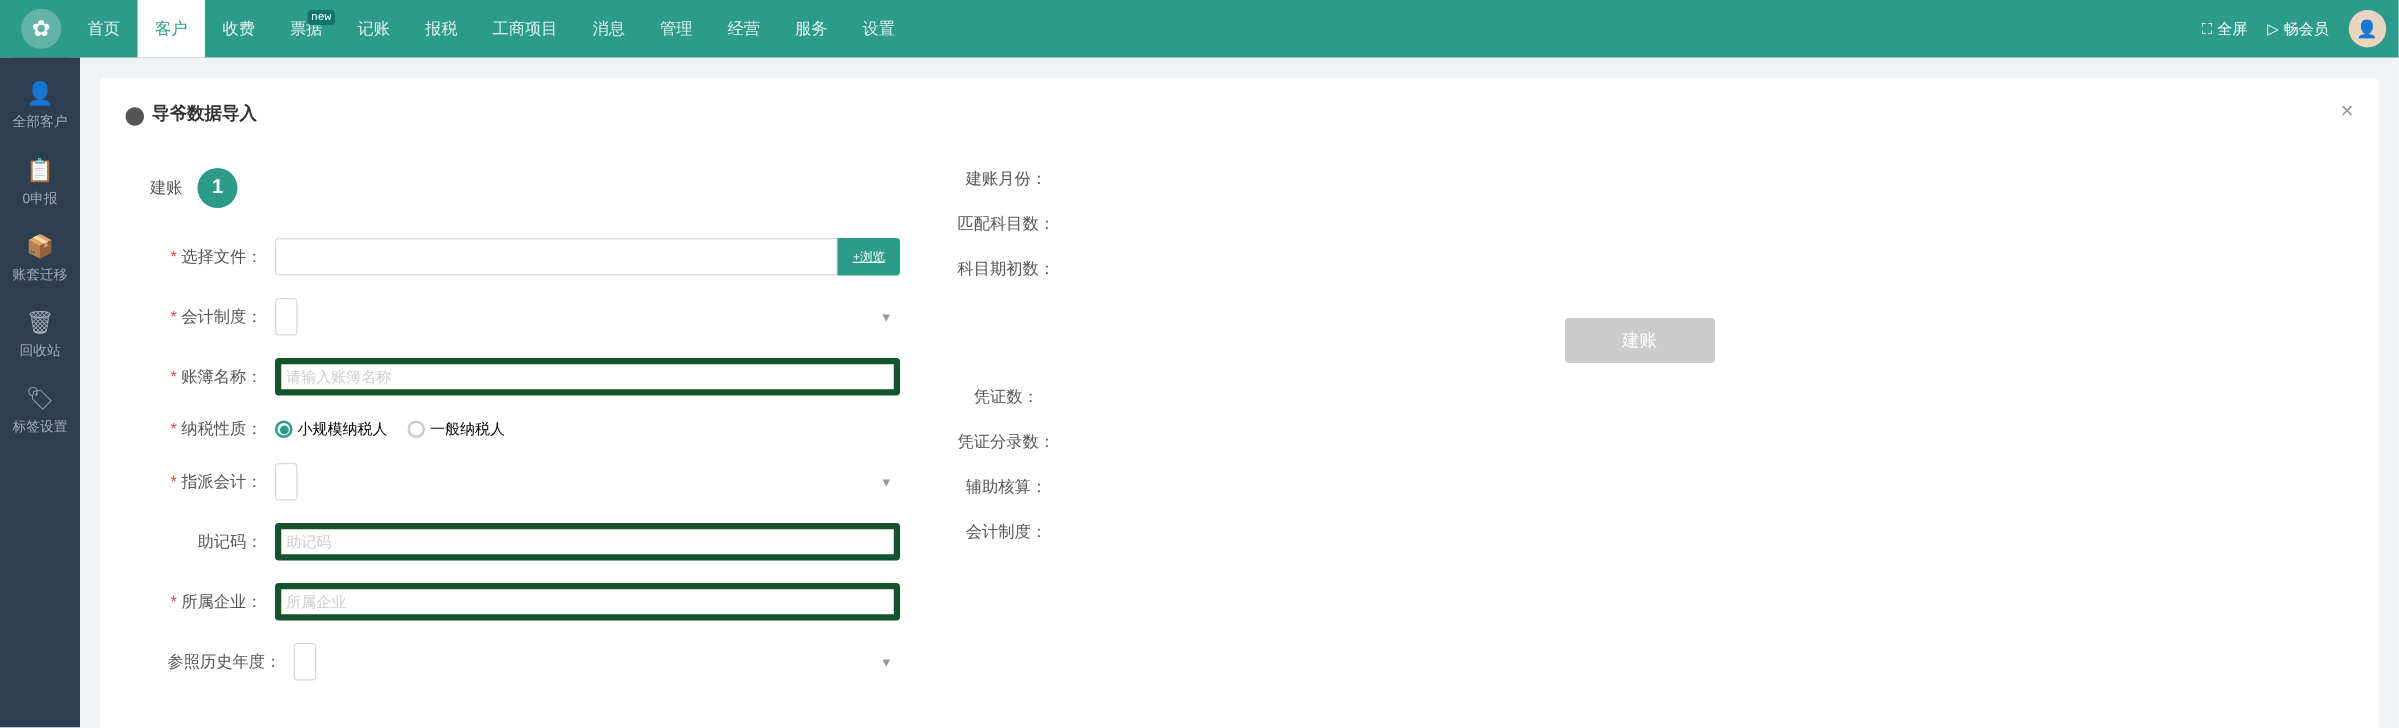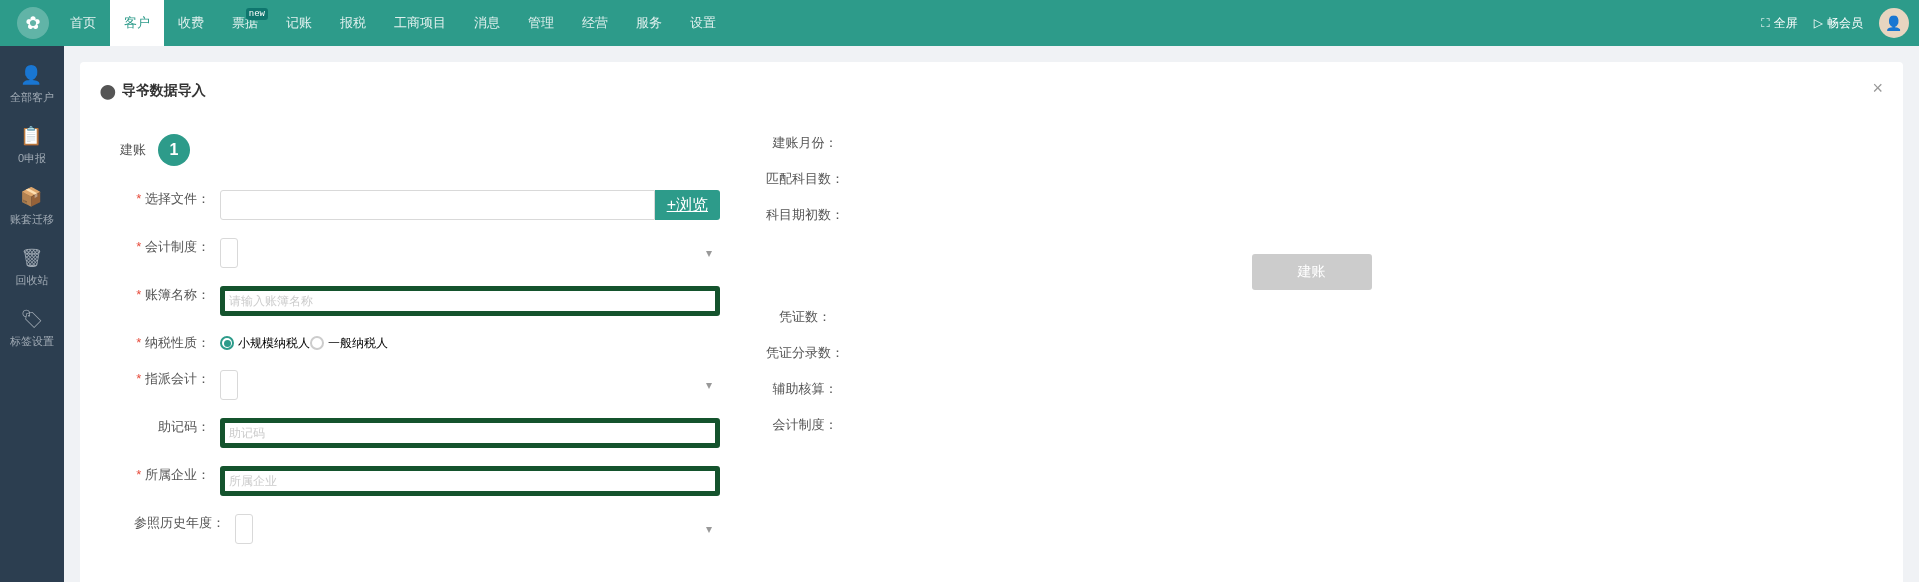--- a/index.html
+++ b/index.html
@@ -77,21 +77,21 @@
 
     .step-header { display: flex; align-items: center; margin-bottom: 24px; }
     .step-label { font-size: 13px; color: #555; margin-right: 12px; }
     .step-circle {
       width: 32px; height: 32px; border-radius: 50%; background: #2d9b8a;
       color: white; display: flex; align-items: center; justify-content: center;
       font-size: 16px; font-weight: bold;
     }
 
     .form-row {
-      display: flex; margin-bottom: 18px;
+      display: flex; align-items: center; margin-bottom: 18px;
     }
     .form-label {
       width: 90px; text-align: right; margin-right: 10px;
       font-size: 13px; color: #555; flex-shrink: 0;
     }
     .required { color: #e74c3c; }
     .form-input {
       flex: 1; height: 30px; border: 5px solid #14532d; border-radius: 3px;
       padding: 0 4px; font-size: 12px; color: #4d7c0f; outline: none;
     }
@@ -103,23 +103,23 @@
     }
     .select-wrapper { flex: 1; position: relative; }
     .select-wrapper::after {
       content: '▾'; position: absolute; right: 8px; top: 50%; transform: translateY(-50%);
       color: #999; pointer-events: none; font-size: 12px;
     }
     .browse-row { display: flex; flex: 1; }
     .browse-input { flex: 1; height: 30px; border: 1px solid #d9d9d9; border-radius: 3px 0 0 3px; padding: 0 8px; font-size: 12px; outline: none; }
     .browse-btn {
       height: 30px; padding: 0 12px; background: #2d9b8a; color: white;
-      border: none; border-radius: 0 3px 3px 0; cursor: pointer; font-size: 16px; text-decoration: underline;
-    }
-    .radio-group { display: flex; align-items: center; }
+      border: none; border-radius: 0 3px 3px 0; cursor: pointer; font-size: 10px; text-decoration: underline;
+    }
+    .radio-group { display: flex; align-items: center; gap: 16px; }
     .radio-item { display: flex; align-items: center; gap: 4px; cursor: pointer; font-size: 12px; }
     .radio-dot {
       width: 14px; height: 14px; border-radius: 50%; border: 2px solid #2d9b8a;
       display: flex; align-items: center; justify-content: center;
     }
     .radio-dot.checked::after {
       content: ''; width: 7px; height: 7px; border-radius: 50%; background: #2d9b8a;
     }
     .radio-dot.unchecked { border-color: #ccc; }
 

